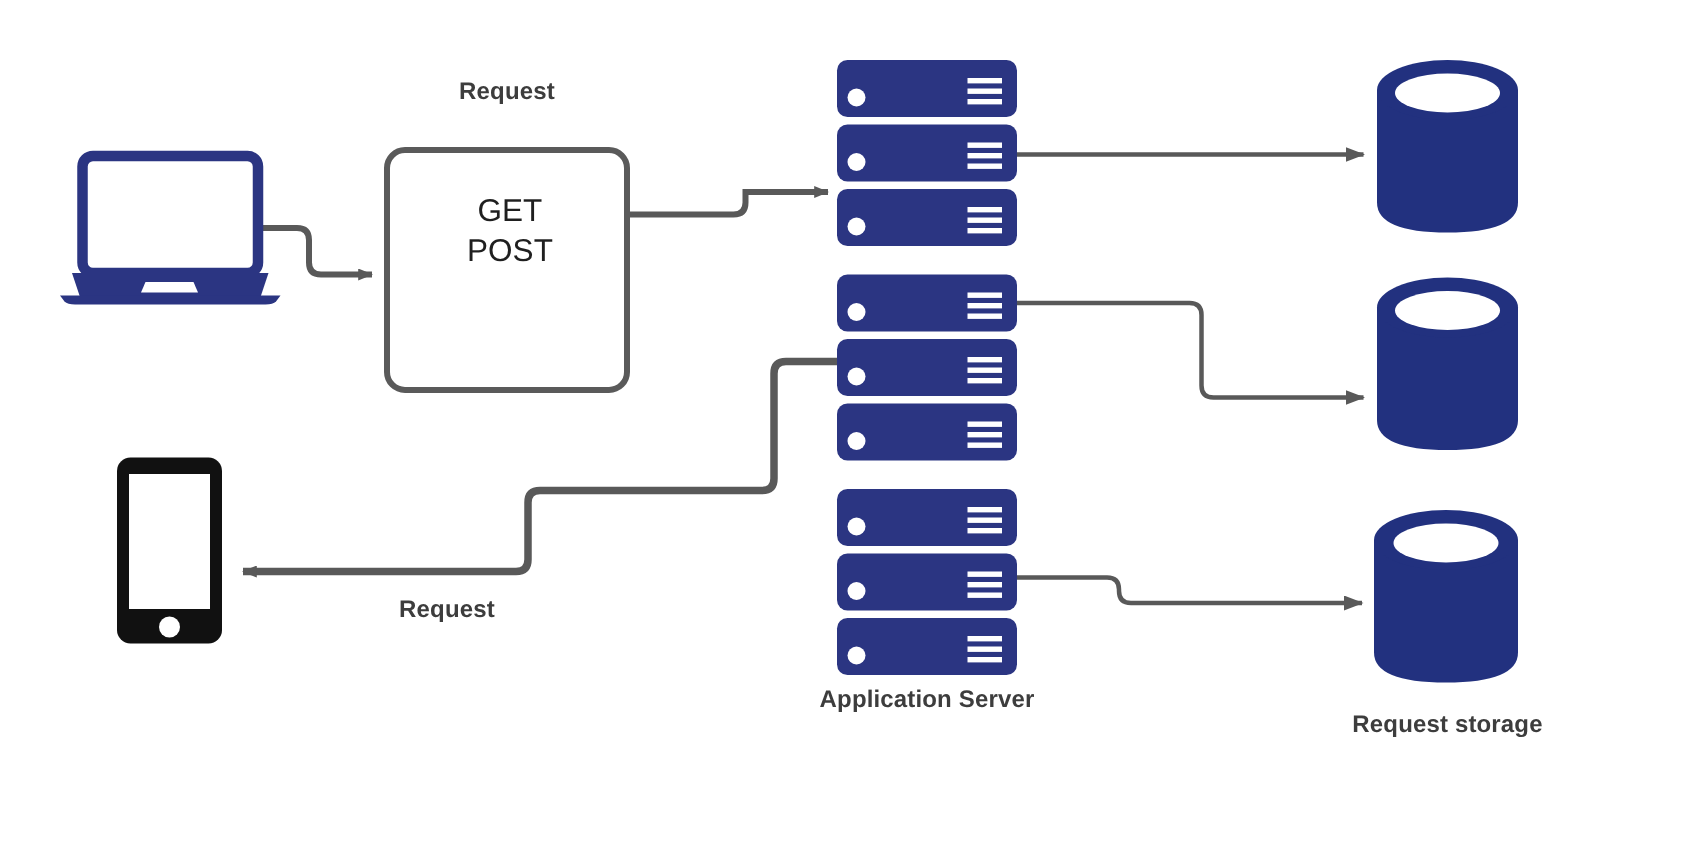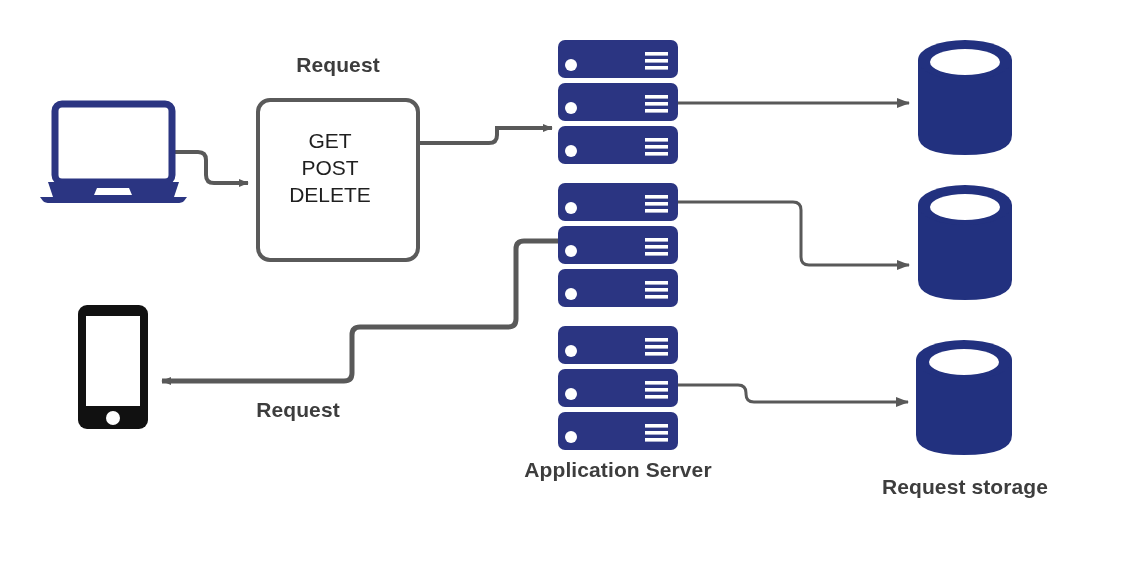--- a/index.html
+++ b/index.html
@@ -23,21 +23,21 @@
     top: 0;
     width: 1126px;
     height: 563px;
   }
   .label {
     position: absolute;
     font-family: "Liberation Sans", sans-serif;
     font-weight: bold;
     color: #3d3d3d;
     white-space: nowrap;
-    font-size: 21px;
+    font-size: 16px;
     letter-spacing: 0.1px;
   }
   .label-center {
     text-align: center;
   }
   .verb-list {
     position: absolute;
     font-family: "Liberation Sans", sans-serif;
     font-size: 21px;
     color: #1f1f1f;
@@ -181,24 +181,23 @@
     <g>
       <path d="M916,360 V435 Q916,455 964,455 Q1012,455 1012,435 V360 Z" fill="#22317f"></path>
       <ellipse cx="964" cy="360" rx="48" ry="20" fill="#22317f"></ellipse>
       <ellipse cx="964" cy="362" rx="35" ry="13" fill="#ffffff"></ellipse>
     </g>
 
   </svg>
 
   <div class="label label-center" style="left:258px; top:53px; width:160px;">Request</div>
 
-  <div class="verb-list" style="left:250px; top:127px; width:160px;">
+  <div class="verb-list" style="left:260px; top:127px; width:160px;">
     <div>GET</div>
     <div>POST</div>
-    <div>DELETE</div>
   </div>
 
   <div class="label label-center" style="left:198px; top:398px; width:200px;">Request</div>
 
   <div class="label label-center" style="left:478px; top:458px; width:280px;">Application Server</div>
 
   <div class="label label-center" style="left:825px; top:475px; width:280px;">Request storage</div>
 
 </div>
 

